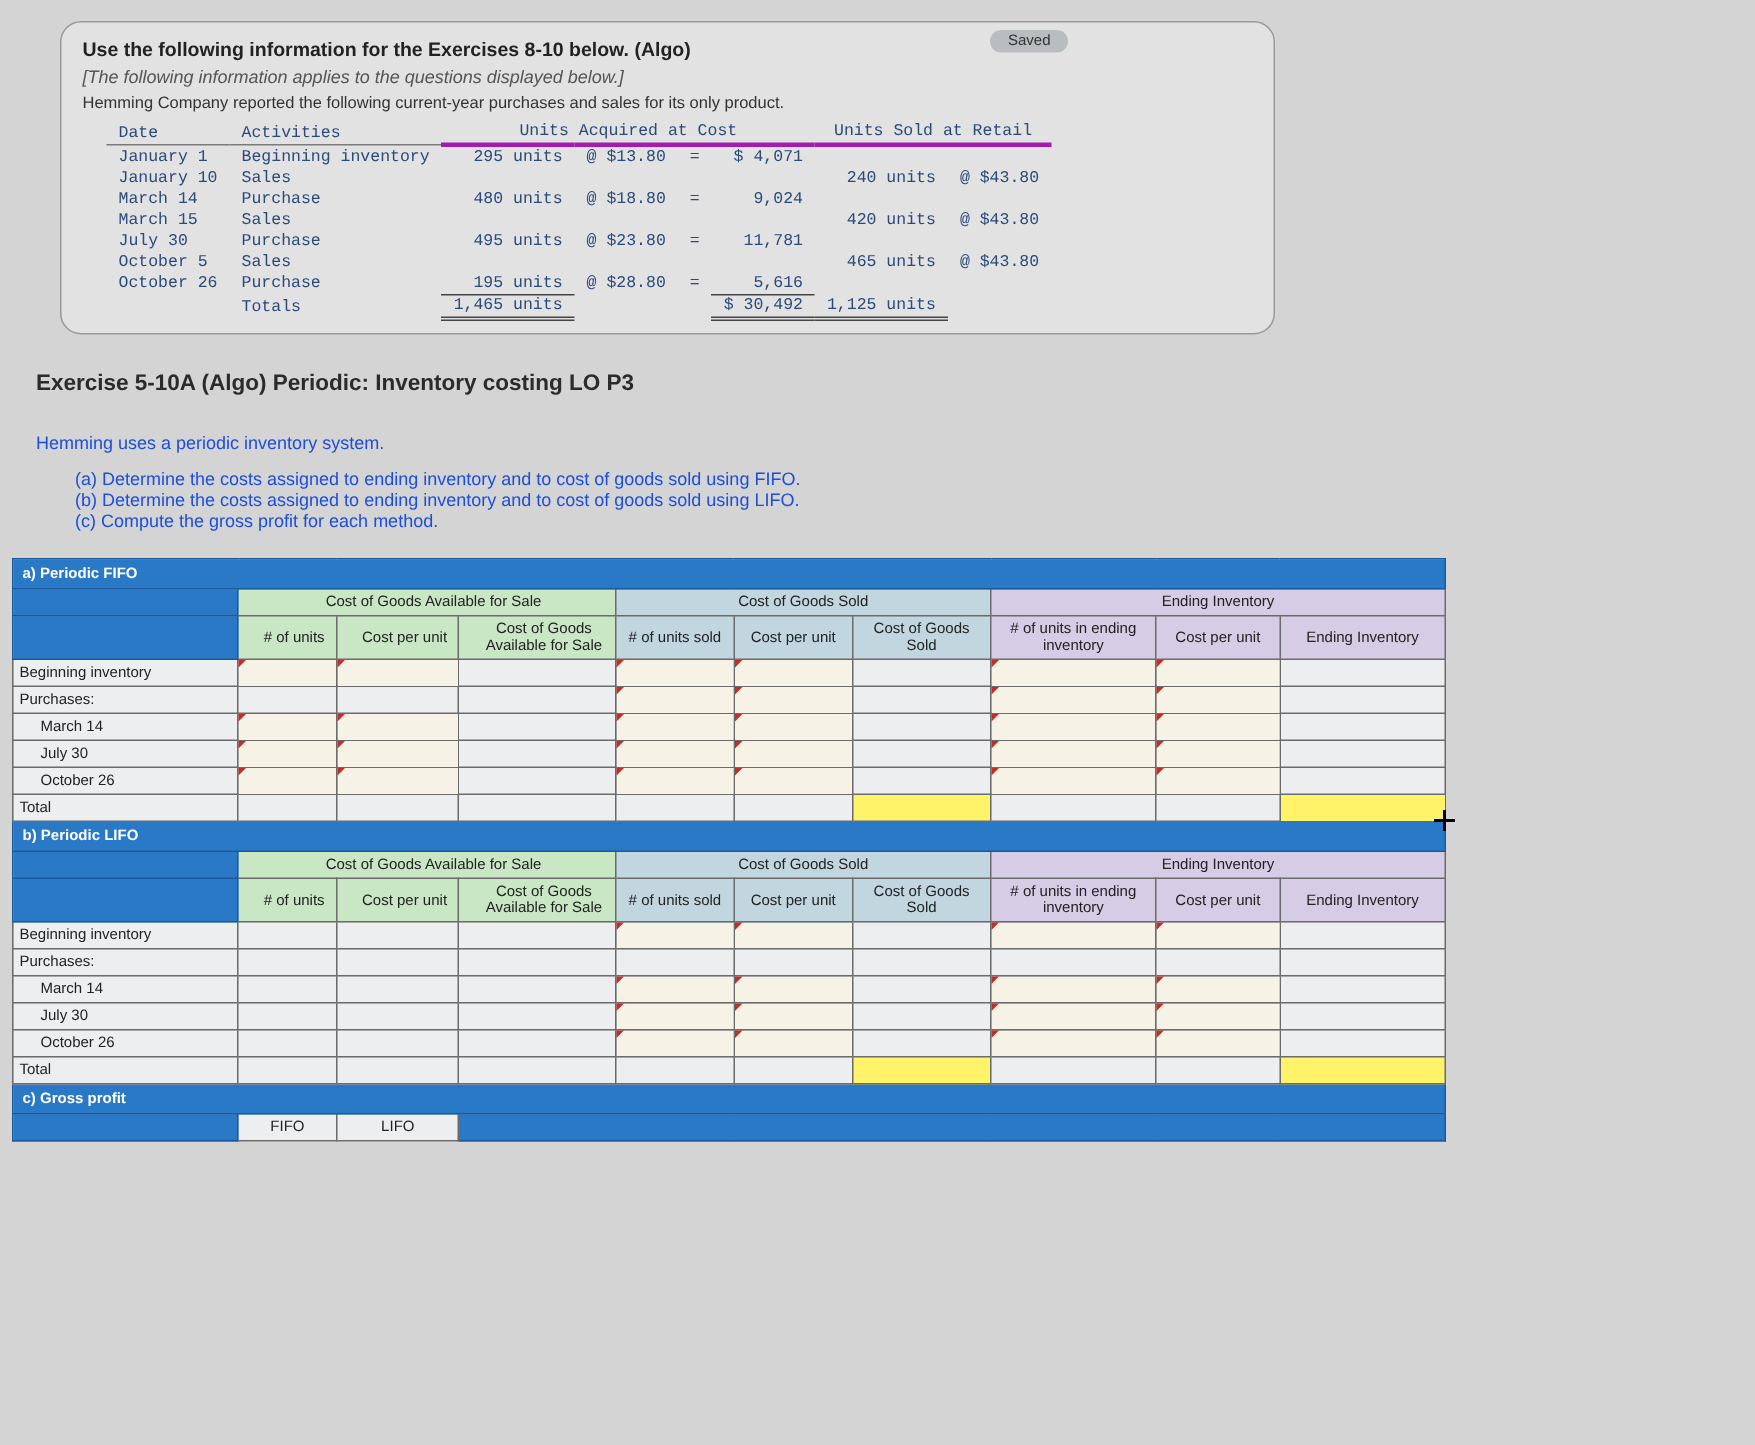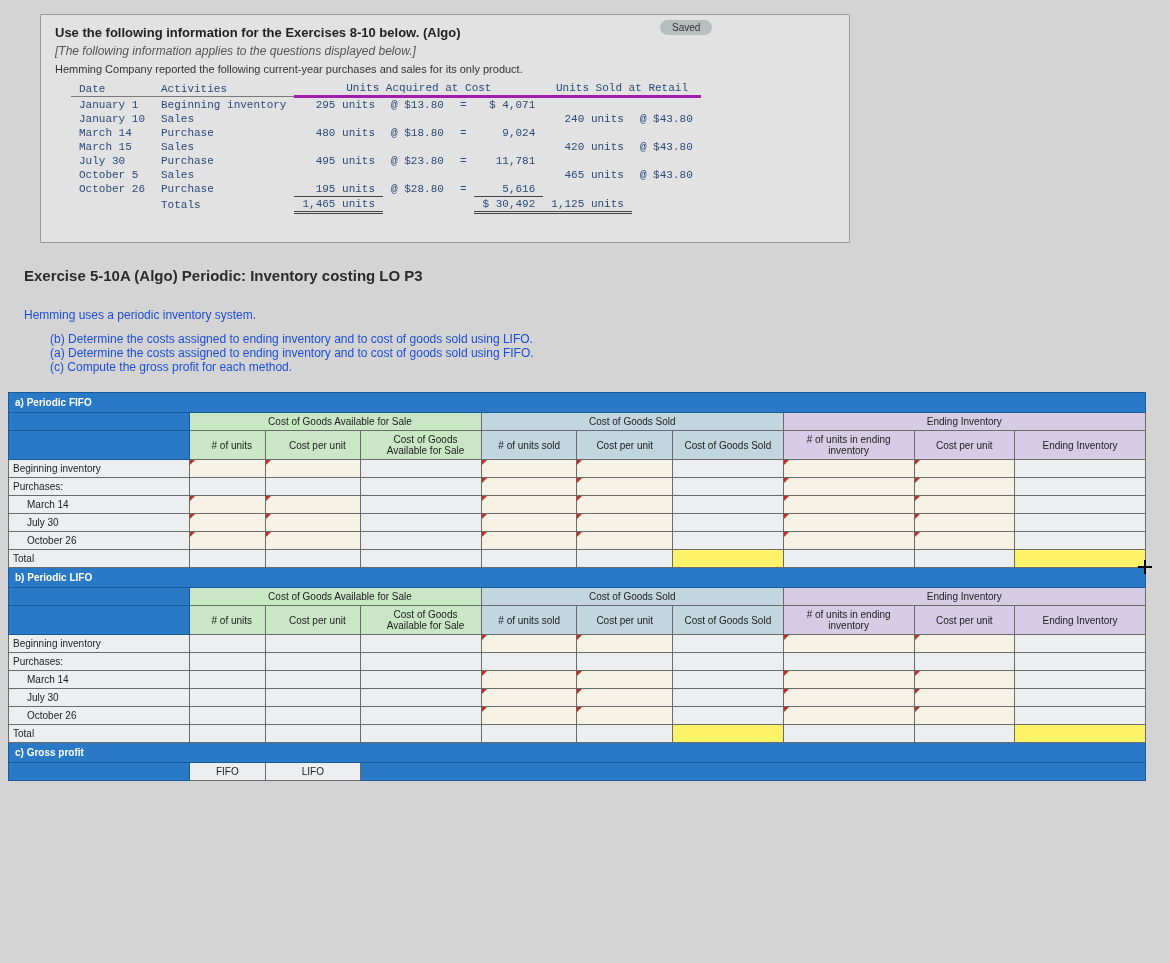--- a/index.html
+++ b/index.html
@@ -22,22 +22,22 @@
     color: #333;
   }
   .page {
     width: 1170px;
     position: relative;
   }
   .info-card {
     margin: 14px 12px 0 40px;
     background: #e2e2e2;
     border: 1px solid #9a9a9a;
-    border-radius: 1px;
-    padding: 10px 14px 28px 14px;
+    border-radius: 14px;
+    padding: 10px 14px 8px 14px;
     width: 810px;
   }
   .info-card h3 {
     margin: 0 0 4px 0;
     font-size: 13px;
     font-weight: bold;
   }
   .italic { font-style: italic; color: #555; font-size: 12px; }
   .intro-line { margin: 5px 0; font-size: 11px; color: #333; }
   .activity-table {
@@ -71,21 +71,21 @@
   .body-text {
     margin: 24px 12px 0 24px;
     font-size: 12px;
     color: #1d4ed8;
   }
 
   
   .sheet {
     margin: 18px 12px 0 8px;
     border-collapse: collapse;
-    width: 1138px;
+    width: 956px;
     font-size: 10px;
   }
   .sheet td, .sheet th {
     border: 1px solid #6b6b6b;
     padding: 3px 4px;
     text-align: center;
     background: #eceef0;
     height: 18px;
   }
   .sheet .rowlabel { text-align: left; background: #eceef0; }
@@ -230,22 +230,22 @@
       </tr>
     </tbody>
       </table>
   </div>
 
   <div class="exercise-title">Exercise 5-10A (Algo) Periodic: Inventory costing LO P3</div>
 
   <div class="body-text">
     <div>Hemming uses a periodic inventory system.</div>
     <div style="height:10px"></div>
+    <div style="margin-left:26px">(a) Determine the costs assigned to ending inventory and to cost of goods sold using FIFO.</div>
     <div style="margin-left:26px">(b) Determine the costs assigned to ending inventory and to cost of goods sold using LIFO.</div>
-    <div style="margin-left:26px">(a) Determine the costs assigned to ending inventory and to cost of goods sold using FIFO.</div>
     <div style="margin-left:26px">(c) Compute the gross profit for each method.</div>
   </div>
 
   <table class="sheet">
     <colgroup>
       <col style="width:180px">
         <col style="width:75px">
         <col style="width:95px">
         <col style="width:120px">
       <col style="width:95px">

